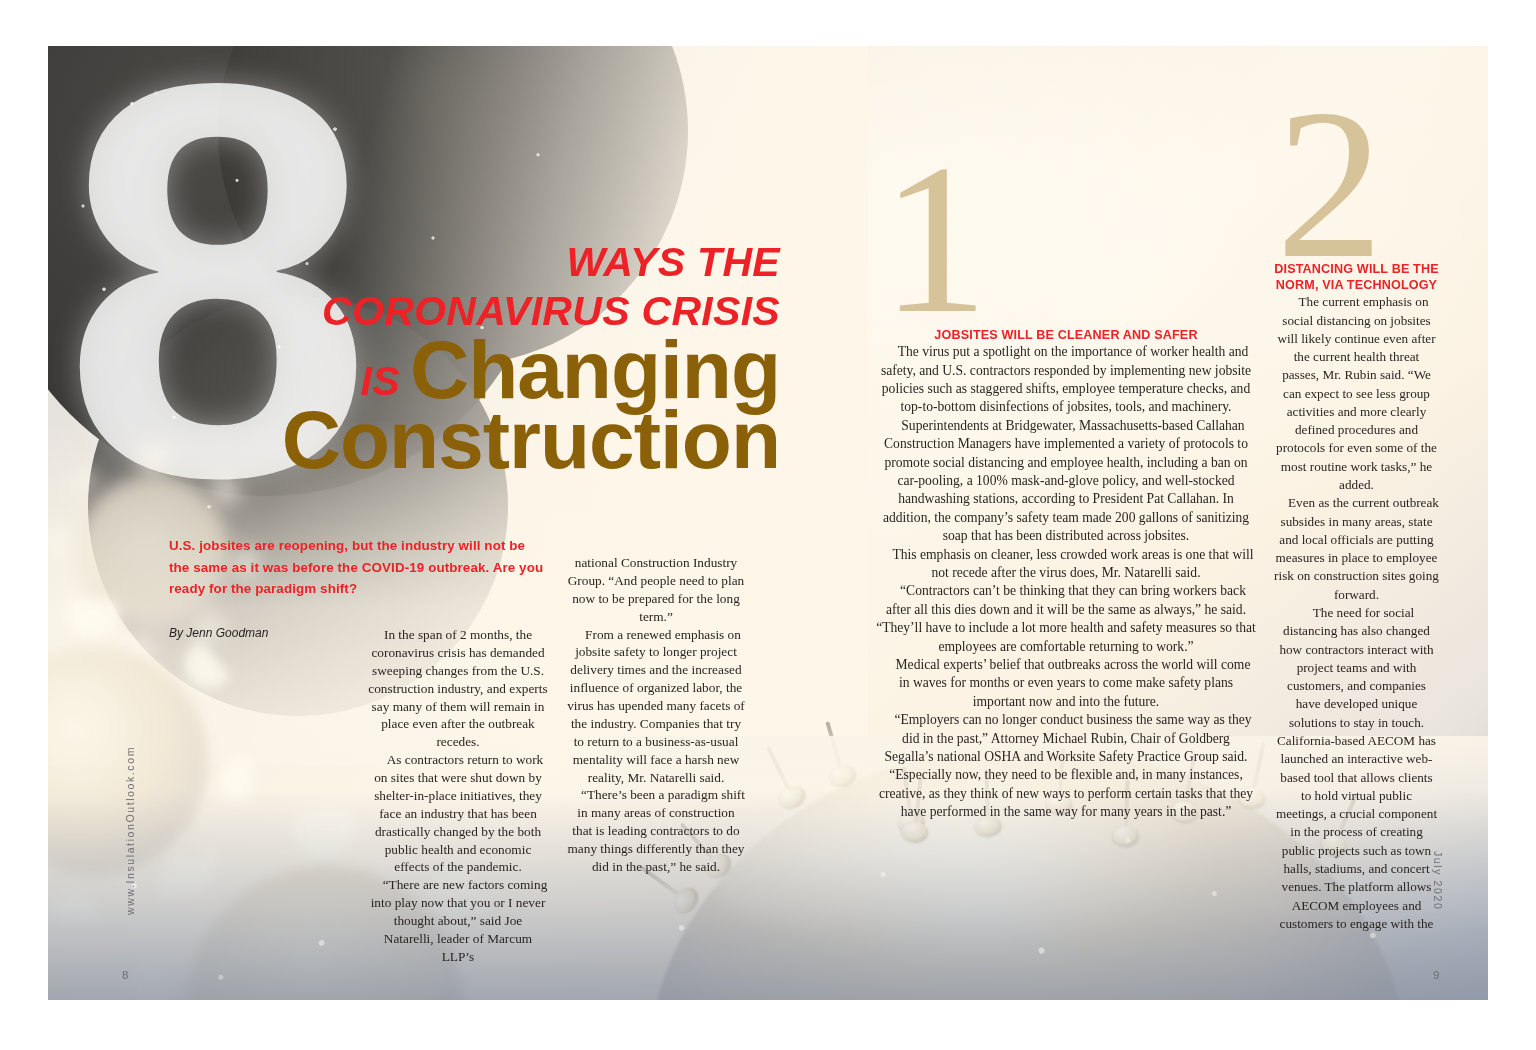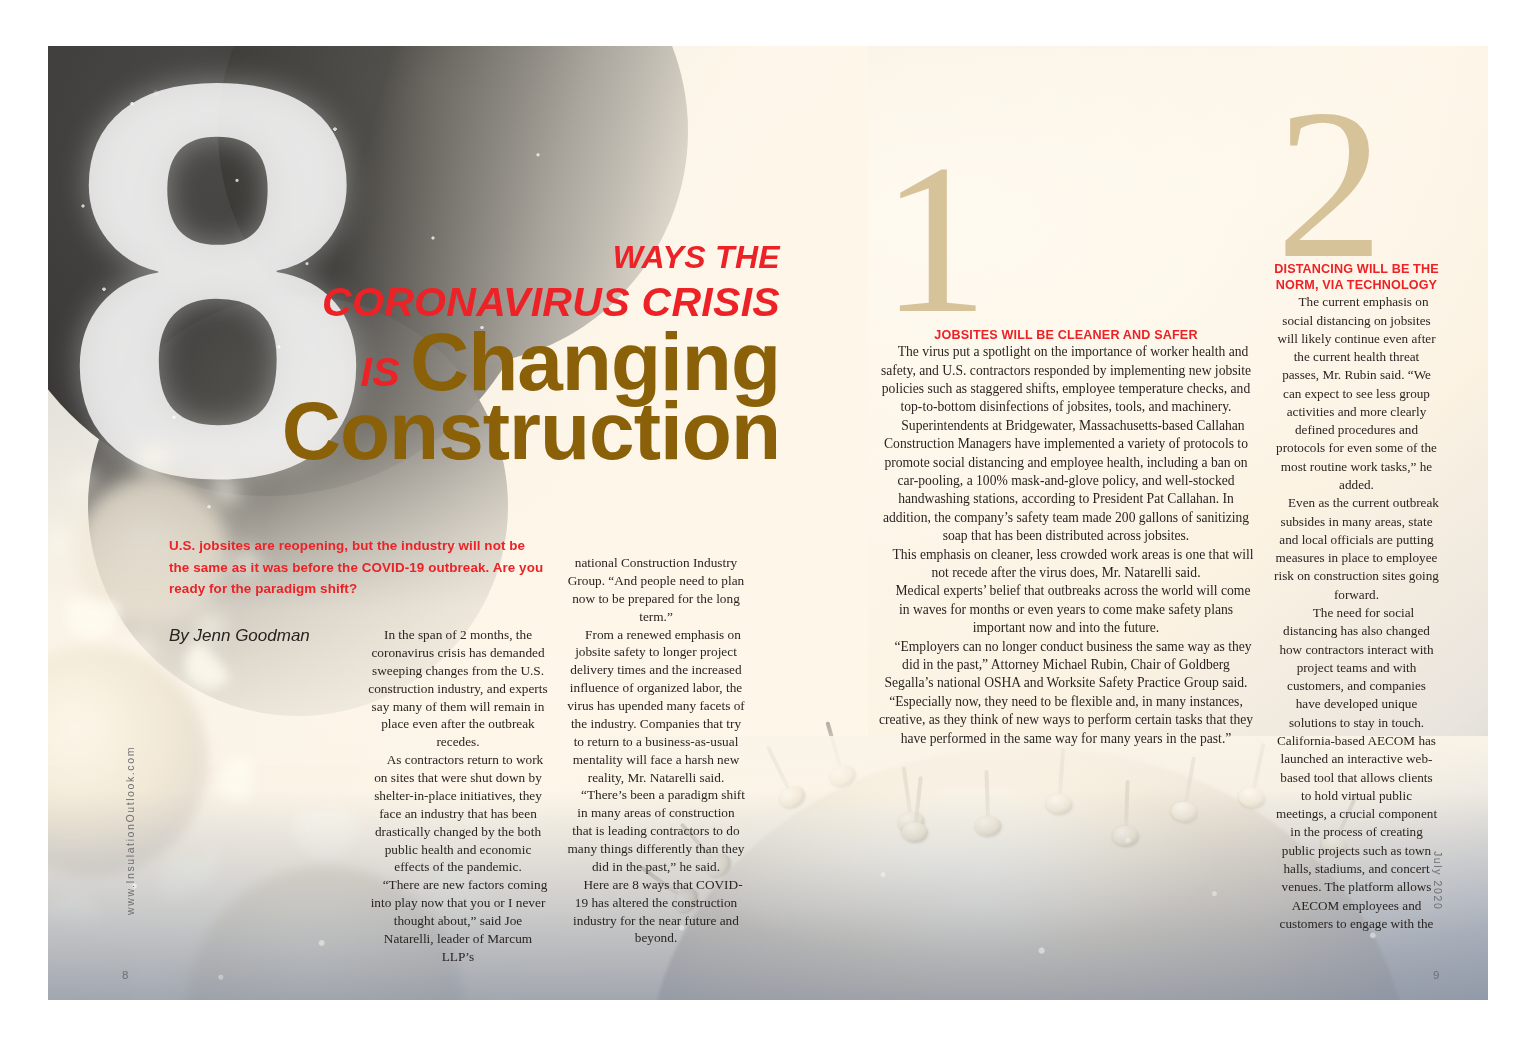--- a/index.html
+++ b/index.html
@@ -167,21 +167,21 @@
   
   #headline{position:absolute;left:0;top:196px;width:740px;text-align:right;}
   .hl-line{
     font-family:"Liberation Sans",sans-serif;
     font-weight:700;font-style:italic;
     color:#ec2227;
     letter-spacing:.3px;
     line-height:.98;
     display:block;
   }
-  #hl1{font-size:32px;padding-right:8px;}
+  #hl1{font-size:41px;padding-right:8px;}
   #hl2{font-size:41px;padding-right:8px;margin-top:9px;}
   #hl-row{
     display:flex;align-items:flex-end;justify-content:flex-end;
     margin-top:2px;padding-right:8px;
   }
   #hl3{font-size:41px;margin-right:10px;margin-bottom:6px;}
   .hl-gold{
     font-family:"Liberation Sans",sans-serif;
     font-weight:700;font-style:normal;
     color:#8a6108;
@@ -194,21 +194,21 @@
     position:absolute;left:121px;top:489px;width:376px;
     font-family:"Liberation Sans",sans-serif;
     font-weight:700;font-size:13.4px;line-height:1.62;
     color:#ec2227;letter-spacing:.1px;
   }
 
   
   #byline{
     position:absolute;left:121px;top:580px;
     font-family:"Liberation Sans",sans-serif;
-    font-style:italic;font-size:17px;color:#262321;
+    font-style:italic;font-size:12px;color:#262321;
   }
 
   
   .bodycol{
     position:absolute;
     font-family:"Liberation Serif",serif;
     font-size:13.3px;line-height:1.345;
     color:#2a2522;text-align:center;
   }
   .bodycol p{margin:0;}
@@ -347,29 +347,29 @@
   <div class="bodycol" id="col-left-1">
     <p>In the span of 2 months, the coronavirus crisis has demanded sweeping changes from the U.S. construction industry, and experts say many of them will remain in place even after the outbreak recedes.</p>
     <p>As contractors return to work on sites that were shut down by shelter-in-place initiatives, they face an industry that has been drastically changed by the both public health and economic effects of the pandemic.</p>
     <p>“There are new factors coming into play now that you or I never thought about,” said Joe Natarelli, leader of Marcum LLP’s</p>
   </div>
 
   <div class="bodycol" id="col-left-2">
     <p>national Construction Industry Group. “And people need to plan now to be prepared for the long term.”</p>
     <p>From a renewed emphasis on jobsite safety to longer project delivery times and the increased influence of organized labor, the virus has upended many facets of the industry. Companies that try to return to a business-as-usual mentality will face a harsh new reality, Mr. Natarelli said.</p>
     <p>“There’s been a paradigm shift in many areas of construction that is leading contractors to do many things differently than they did in the past,” he said.</p>
-    <p>Here are 8 ways that COVID-19 has altered the construction industry for the near future and beyond.</p>
   </div>
 
   <div class="bignum" id="num1">1</div>
   <div class="bodycol" id="col-r1">
     <p class="kicker">JOBSITES WILL BE CLEANER AND SAFER</p>
     <p>The virus put a spotlight on the importance of worker health and safety, and U.S. contractors responded by implementing new jobsite policies such as staggered shifts, employee temperature checks, and top-to-bottom disinfections of jobsites, tools, and machinery.</p>
     <p>Superintendents at Bridgewater, Massachusetts-based Callahan Construction Managers have implemented a variety of protocols to promote social distancing and employee health, including a ban on car-pooling, a 100% mask-and-glove policy, and well-stocked handwashing stations, according to President Pat Callahan. In addition, the company’s safety team made 200 gallons of sanitizing soap that has been distributed across jobsites.</p>
     <p>This emphasis on cleaner, less crowded work areas is one that will not recede after the virus does, Mr. Natarelli said.</p>
+    <p>“Contractors can’t be thinking that they can bring workers back after all this dies down and it will be the same as always,” he said. “They’ll have to include a lot more health and safety measures so that employees are comfortable returning to work.”</p>
     <p>Medical experts’ belief that outbreaks across the world will come in waves for months or even years to come make safety plans important now and into the future.</p>
     <p>“Employers can no longer conduct business the same way as they did in the past,” Attorney Michael Rubin, Chair of Goldberg Segalla’s national OSHA and Worksite Safety Practice Group said. “Especially now, they need to be flexible and, in many instances, creative, as they think of new ways to perform certain tasks that they have performed in the same way for many years in the past.”</p>
   </div>
 
   <div class="bignum" id="num2">2</div>
   <div class="bodycol" id="col-r2">
     <p class="kicker">DISTANCING WILL BE THE NORM, VIA TECHNOLOGY</p>
     <p>The current emphasis on social distancing on jobsites will likely continue even after the current health threat passes, Mr. Rubin said. “We can expect to see less group activities and more clearly defined procedures and protocols for even some of the most routine work tasks,” he added.</p>
     <p>Even as the current outbreak subsides in many areas, state and local officials are putting measures in place to employee risk on construction sites going forward.</p>
     <p>The need for social distancing has also changed how contractors interact with project teams and with customers, and companies have developed unique solutions to stay in touch. California-based AECOM has launched an interactive web-based tool that allows clients to hold virtual public meetings, a crucial component in the process of creating public projects such as town halls, stadiums, and concert venues. The platform allows AECOM employees and customers to engage with the</p>

